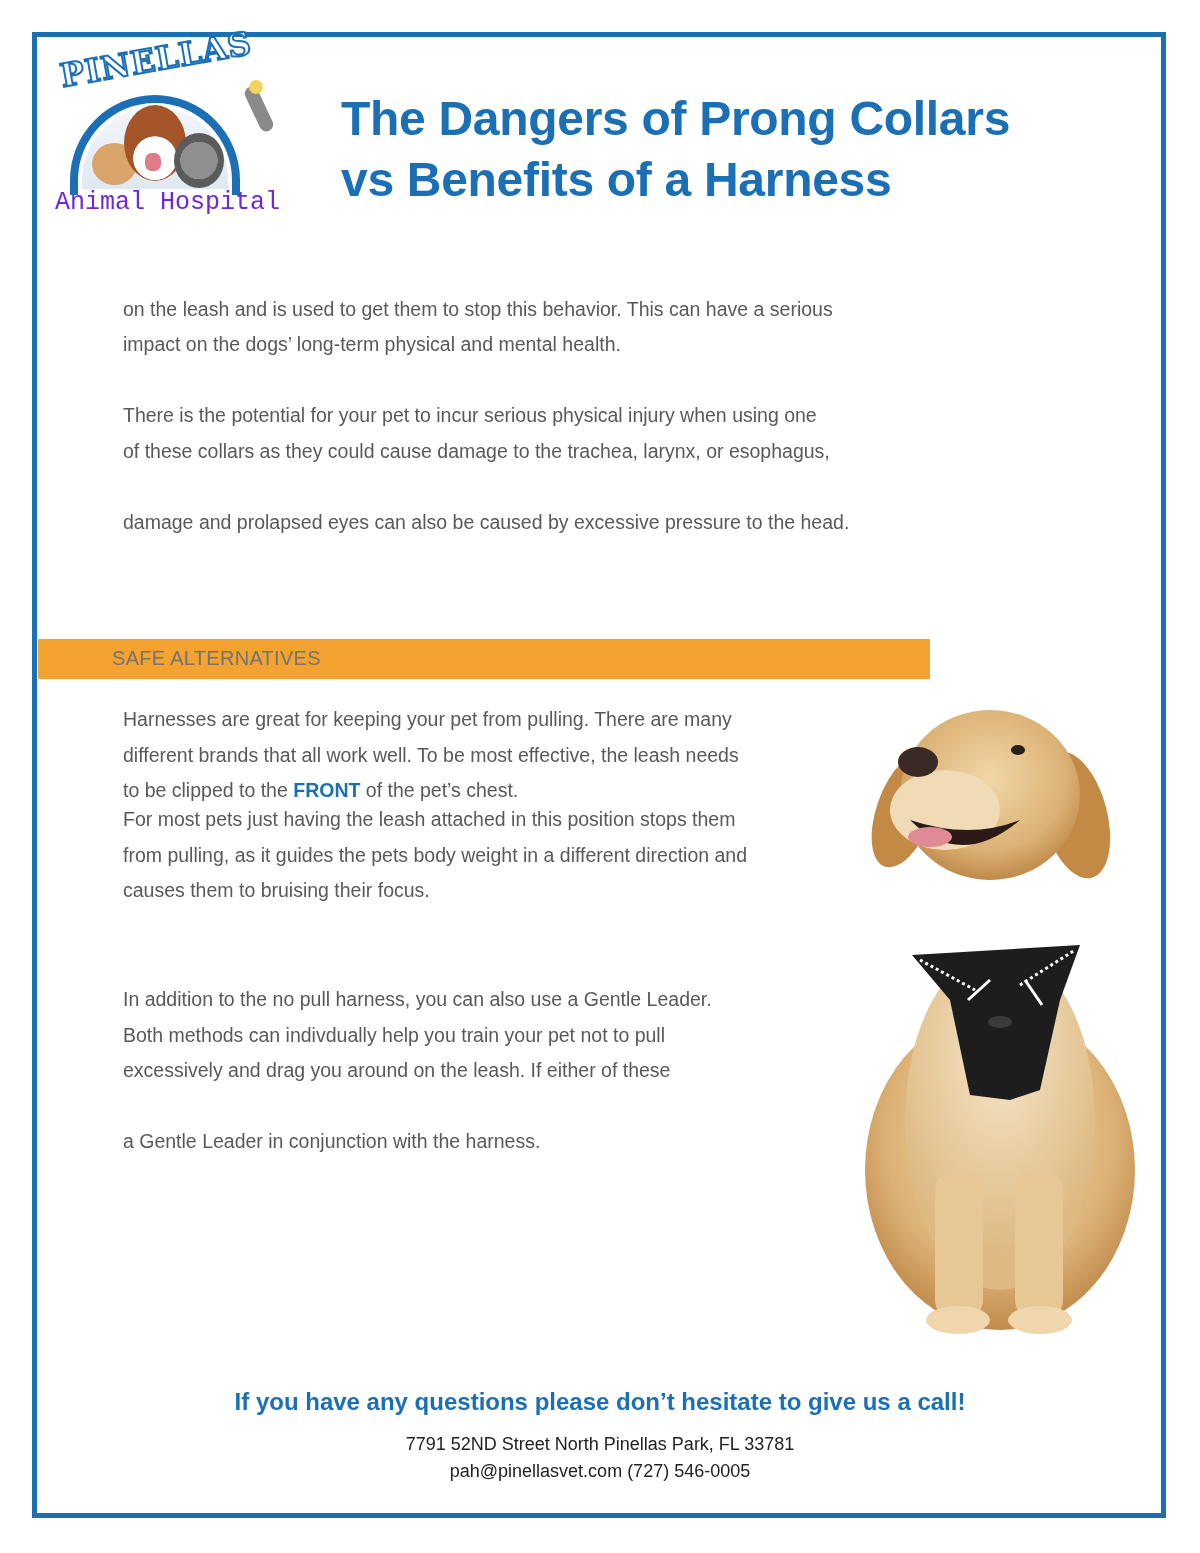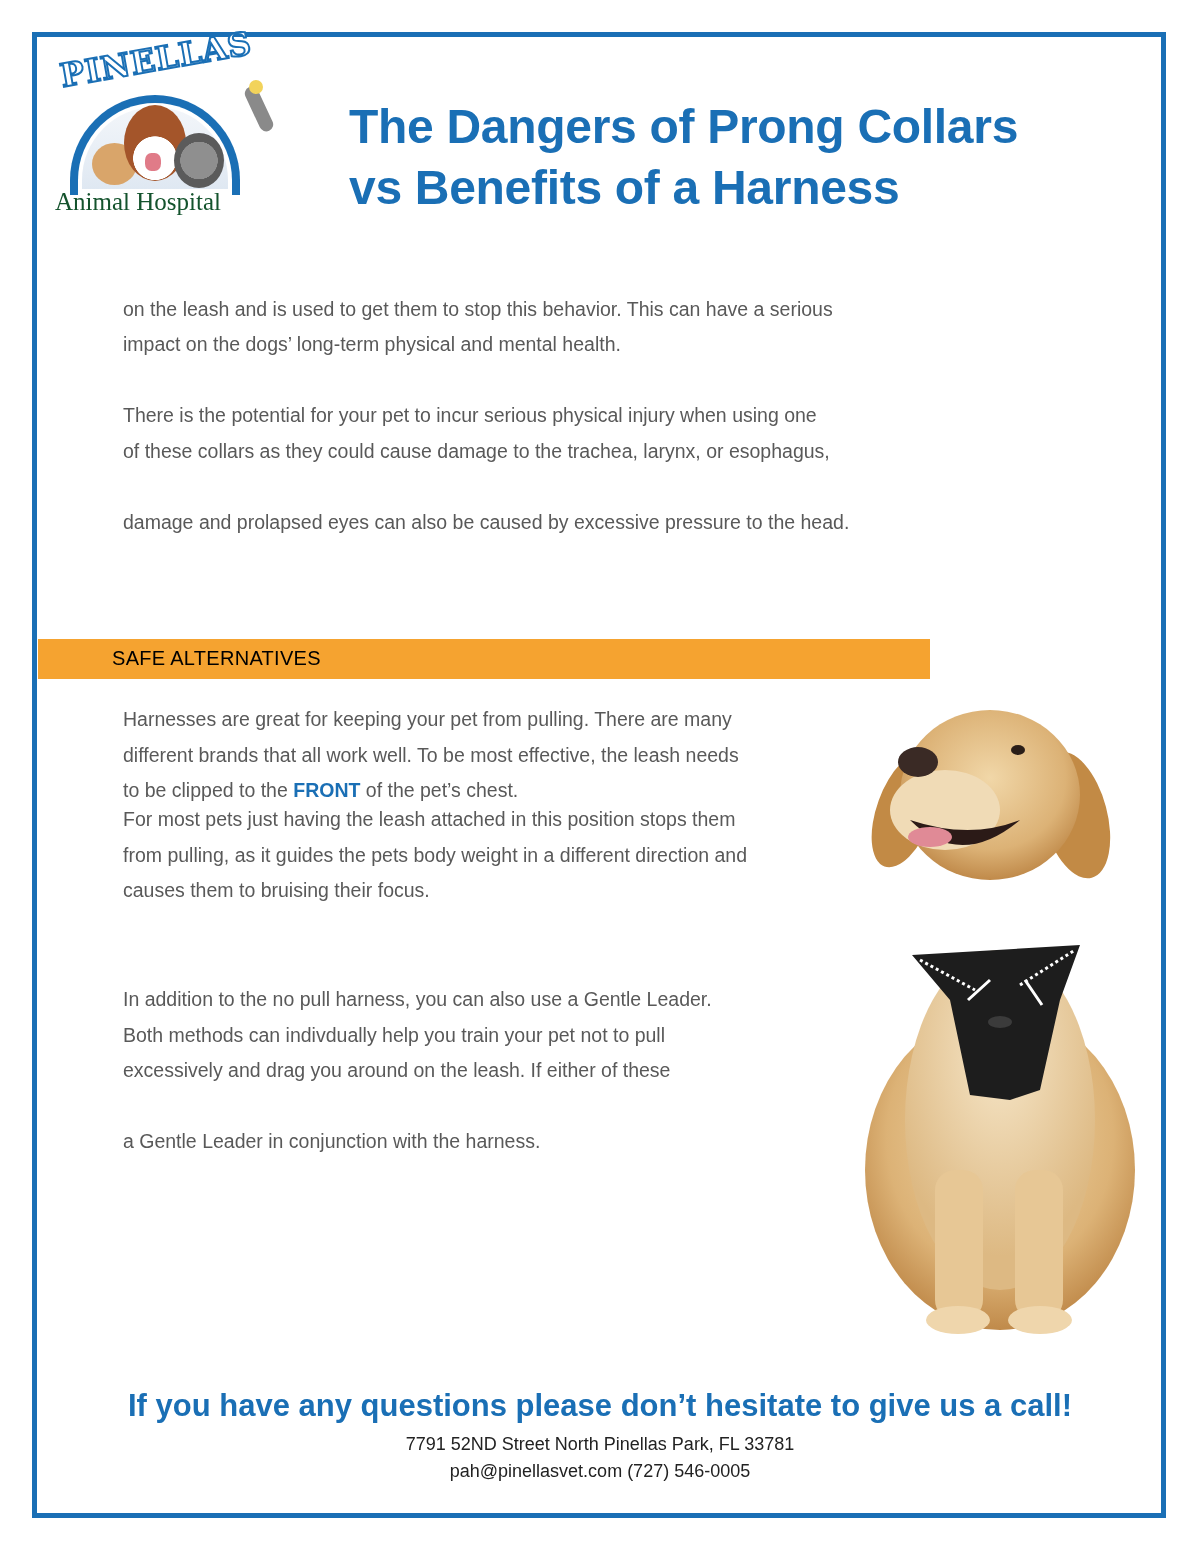--- a/index.html
+++ b/index.html
@@ -2,40 +2,40 @@
 <html><head>
 <meta charset="utf-8">
 <style>
   html, body { margin: 0; padding: 0; background: #ffffff; }
   body { width: 1200px; height: 1553px; position: relative; overflow: hidden; font-family: "Liberation Sans", sans-serif; }
   .frame { position: absolute; left: 32px; top: 32px; width: 1124px; height: 1476px; border: 5px solid #1a6fb5; }
   .logo { position: absolute; left: 52px; top: 55px; width: 220px; height: 165px; }
   .logo-arc { position: absolute; left: 18px; top: 40px; width: 150px; height: 150px; border: 8px solid #1a6fb5; border-bottom: none; border-radius: 90px 90px 0 0; box-sizing: border-box; height: 100px; width: 170px; }
   .logo-arc-inner { position:absolute; left: 30px; top: 52px; width:146px; height: 82px; background: linear-gradient(180deg,#f3f6fa,#dfe8f2); border-radius: 73px 73px 0 0; }
   .logo-name { position: absolute; left: 12px; top: 2px; width: 190px; text-align: center; font-family: "DejaVu Serif", serif; font-weight: bold; font-size: 32px; color: #ffffff; -webkit-text-stroke: 2px #1a6fb5; letter-spacing: 1px; transform: rotate(-10deg); transform-origin: left bottom; }
-  .logo-sub { position: absolute; left: 3px; top: 133px; font-family: Liberation Serif, serif; font-size: 25px; color: #14532d; white-space: nowrap; }
+  .logo-sub { position: absolute; left: 3px; top: 133px; font-family: Liberation Mono, monospace; font-size: 25px; color: #6d28d9; white-space: nowrap; }
   .pet { position: absolute; border-radius: 50%; }
   .pet-rabbit { left: 40px; top: 88px; width: 45px; height: 42px; background: #d9a56a; }
   .pet-dog { left: 72px; top: 50px; width: 62px; height: 76px; background: radial-gradient(circle at 50% 70%, #ffffff 0 35%, #a4552a 36%); }
   .pet-tongue { position: absolute; left: 93px; top: 98px; width: 16px; height: 18px; background: #e07b88; border-radius: 40%; }
   .pet-cat { left: 122px; top: 78px; width: 50px; height: 55px; background: radial-gradient(circle, #8f8f8f 0 50%, #5b5b5b 51%); }
   .pet-bird { left: 200px; top: 30px; width: 14px; height: 48px; background: #8a8a8a; border-radius: 8px; transform: rotate(-25deg); }
   .pet-bird-head { left: 197px; top: 25px; width: 14px; height: 14px; background: #f2d35b; }
-  .title { position: absolute; left: 333px; top: 80px; margin: 16px; font-size: 48px; line-height: 61px; font-weight: bold; color: #1a6fb5; letter-spacing: -0.3px; }
+  .title { position: absolute; left: 333px; top: 80px; margin: 8px; font-size: 48px; line-height: 61px; font-weight: bold; color: #1a6fb5; letter-spacing: -0.3px; }
   .para { position: absolute; left: 123px; margin: 0; font-size: 19.5px; line-height: 35.5px; color: #595959; }
   .p1 { top: 256px; width: 900px; }
   .p2 { top: 398px; width: 900px; }
   .section-bar { position: absolute; left: 38px; top: 639px; width: 892px; height: 40px; background: #f5a330; }
-  .section-label { position: absolute; left: 112px; top: 647px; font-size: 20px; color: #000000; letter-spacing: 0.3px; }
+  .section-label { position: absolute; left: 112px; top: 647px; font-size: 20px; color: #737373; letter-spacing: 0.3px; }
   .p3 { top: 702px; width: 770px; }
   .p4 { top: 802px; width: 770px; }
   .p5 { top: 982px; width: 770px; }
   .hl { color: #1a6fb5; font-weight: bold; }
   .dog { position: absolute; left: 850px; top: 700px; width: 300px; height: 640px; }
-  .cta { position: absolute; left: 0; top: 1388px; width: 1200px; text-align: center; font-size: 31px; font-weight: bold; color: #1a6fb5; margin: 0; }
+  .cta { position: absolute; left: 0; top: 1388px; width: 1200px; text-align: center; font-size: 24px; font-weight: bold; color: #1a6fb5; margin: 0; }
   .addr { position: absolute; left: 0; width: 1200px; text-align: center; font-size: 18px; color: #222222; margin: 0; }
   .a1 { top: 1434px; }
   .a2 { top: 1461px; }
 </style>
 </head>
 <body>
 
 <div class="frame"></div>
 
 <div class="logo">

